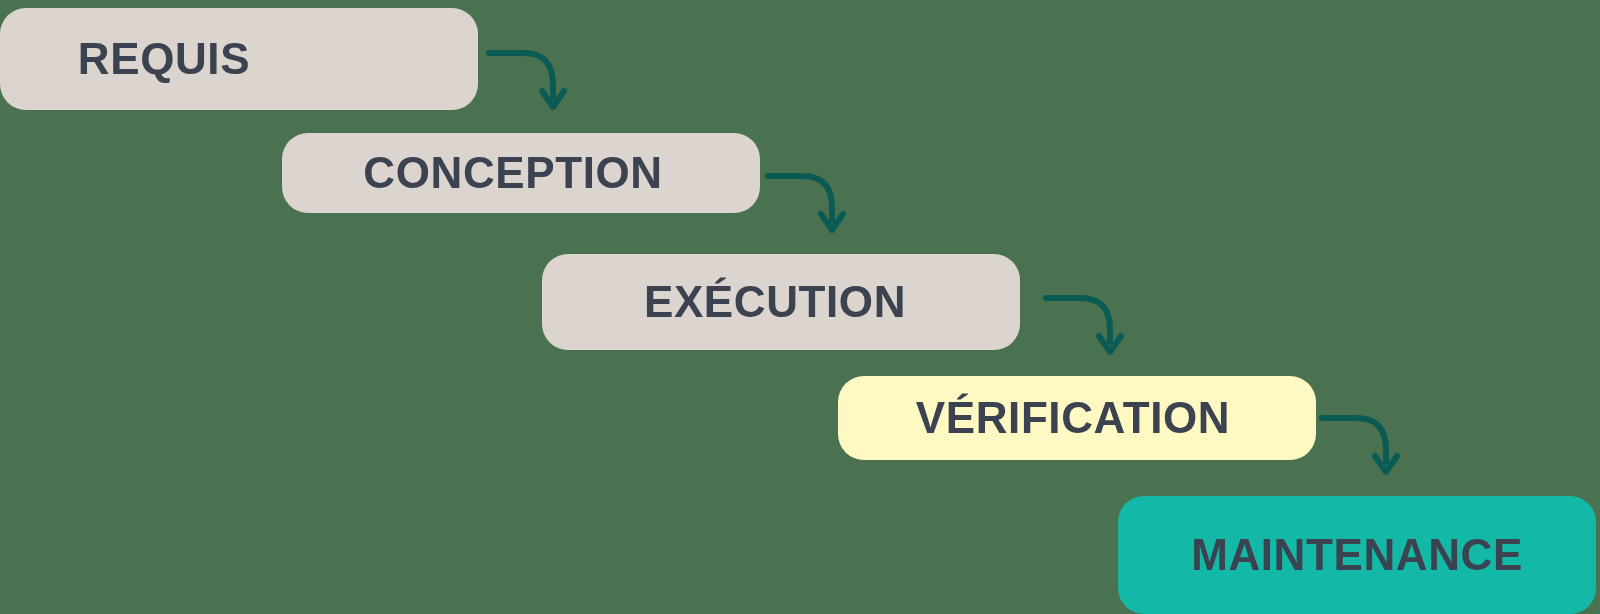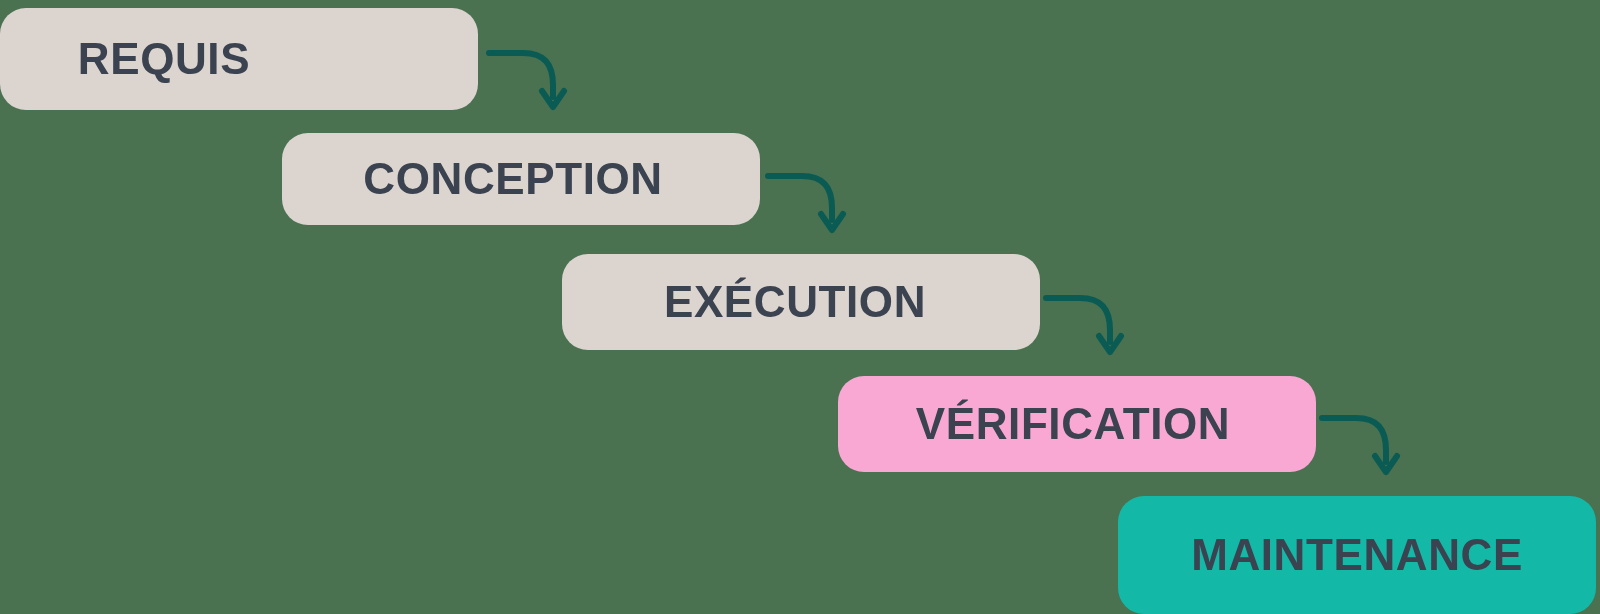--- a/index.html
+++ b/index.html
@@ -50,39 +50,39 @@
 
   <div class="stage-box" style="left: 0px; top: 8px; width: 478px; height: 102px; background: rgb(220, 212, 206);">
     <span class="stage-label" style="color: rgb(59, 66, 80); transform: translateX(-75px);">REQUIS</span>
   </div>
 
   <svg class="arrow-svg" viewBox="0 0 80 72" fill="none" width="80" height="72" style="left: 487px; top: 45px;">
     <path d="M2 8 H36 C58 8 66 20 66 40 V52" stroke="#0a5b53" stroke-width="6" stroke-linecap="round" fill="none"></path>
     <path d="M55 46 L66 62 L77 46" stroke="#0a5b53" stroke-width="6" stroke-linecap="round" stroke-linejoin="round" fill="none"></path>
   </svg>
 
-  <div class="stage-box" style="left: 282px; top: 133px; width: 478px; height: 92px; background: rgb(220, 212, 206);">
+  <div class="stage-box" style="left: 282px; top: 133px; width: 478px; height: 80px; background: rgb(220, 212, 206);">
     <span class="stage-label" style="color: rgb(59, 66, 80); transform: translateX(-8px);">CONCEPTION</span>
   </div>
 
   <svg class="arrow-svg" viewBox="0 0 80 72" fill="none" width="80" height="72" style="left: 766px; top: 168px;">
     <path d="M2 8 H36 C58 8 66 20 66 40 V52" stroke="#0a5b53" stroke-width="6" stroke-linecap="round" fill="none"></path>
     <path d="M55 46 L66 62 L77 46" stroke="#0a5b53" stroke-width="6" stroke-linecap="round" stroke-linejoin="round" fill="none"></path>
   </svg>
 
-  <div class="stage-box" style="left: 562px; top: 254px; width: 478px; height: 96px; background: rgb(220, 212, 206);">
+  <div class="stage-box" style="left: 542px; top: 254px; width: 478px; height: 96px; background: rgb(220, 212, 206);">
     <span class="stage-label" style="color: rgb(59, 66, 80); transform: translateX(-6px);">EXÉCUTION</span>
   </div>
 
   <svg class="arrow-svg" viewBox="0 0 80 72" fill="none" width="80" height="72" style="left: 1044px; top: 290px;">
     <path d="M2 8 H36 C58 8 66 20 66 40 V52" stroke="#0a5b53" stroke-width="6" stroke-linecap="round" fill="none"></path>
     <path d="M55 46 L66 62 L77 46" stroke="#0a5b53" stroke-width="6" stroke-linecap="round" stroke-linejoin="round" fill="none"></path>
   </svg>
 
-  <div class="stage-box" style="left: 838px; top: 376px; width: 478px; height: 96px; background: #f9a8d4;">
+  <div class="stage-box" style="left: 838px; top: 376px; width: 478px; height: 84px; background: #fef9c3;">
     <span class="stage-label" style="color: rgb(59, 66, 80); transform: translateX(-4px);">VÉRIFICATION</span>
   </div>
 
   <svg class="arrow-svg" viewBox="0 0 80 72" fill="none" width="80" height="72" style="left: 1320px; top: 410px;">
     <path d="M2 8 H36 C58 8 66 20 66 40 V52" stroke="#0a5b53" stroke-width="6" stroke-linecap="round" fill="none"></path>
     <path d="M55 46 L66 62 L77 46" stroke="#0a5b53" stroke-width="6" stroke-linecap="round" stroke-linejoin="round" fill="none"></path>
   </svg>
 
   <div class="stage-box" style="left: 1118px; top: 496px; width: 478px; height: 118px; background: #14b8a6;">
     <span class="stage-label" style="color: rgb(59, 66, 80);">MAINTENANCE</span>

